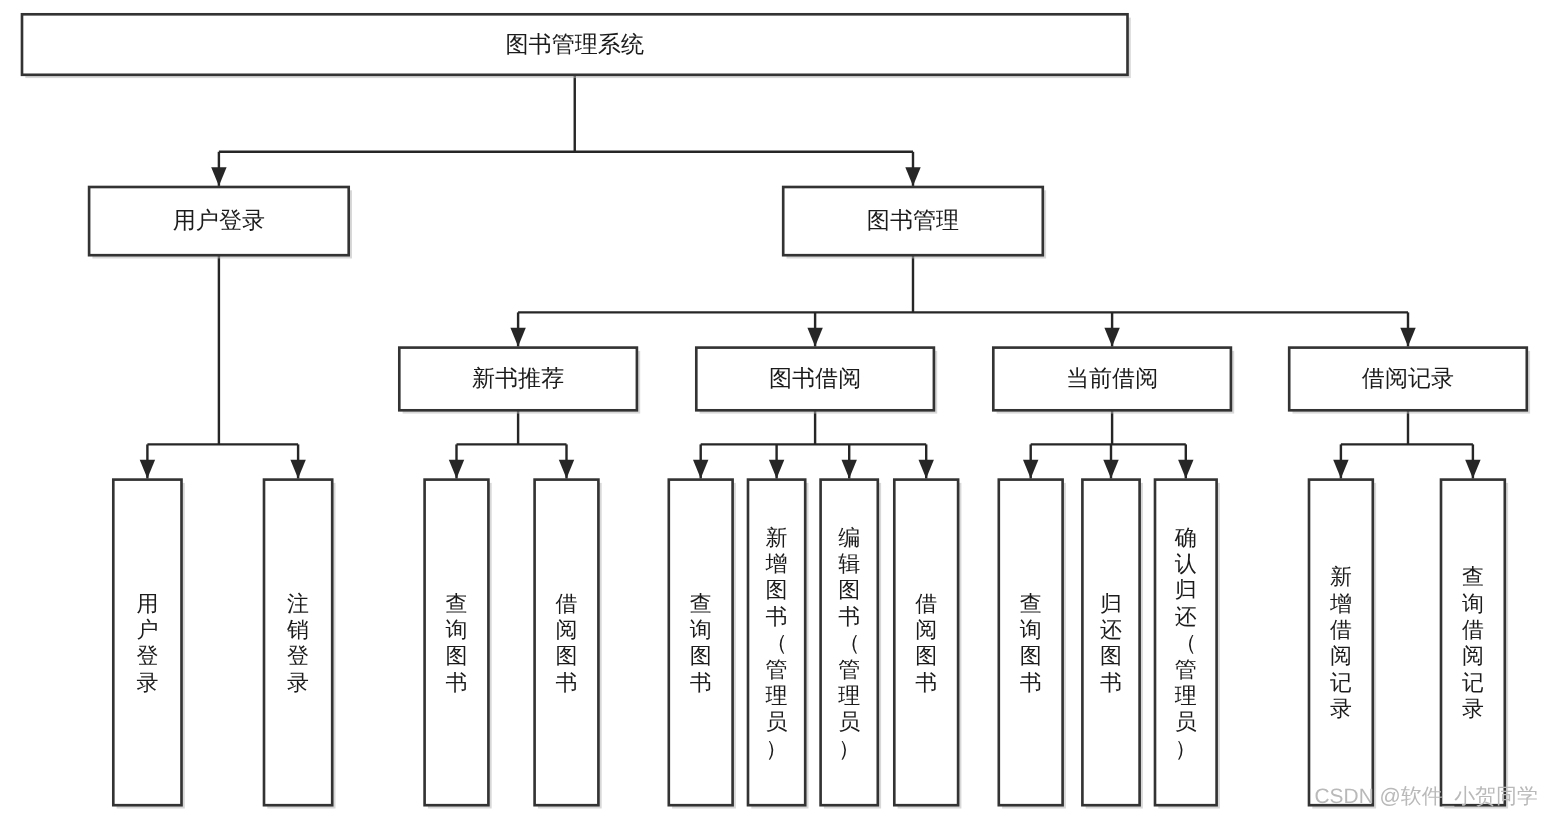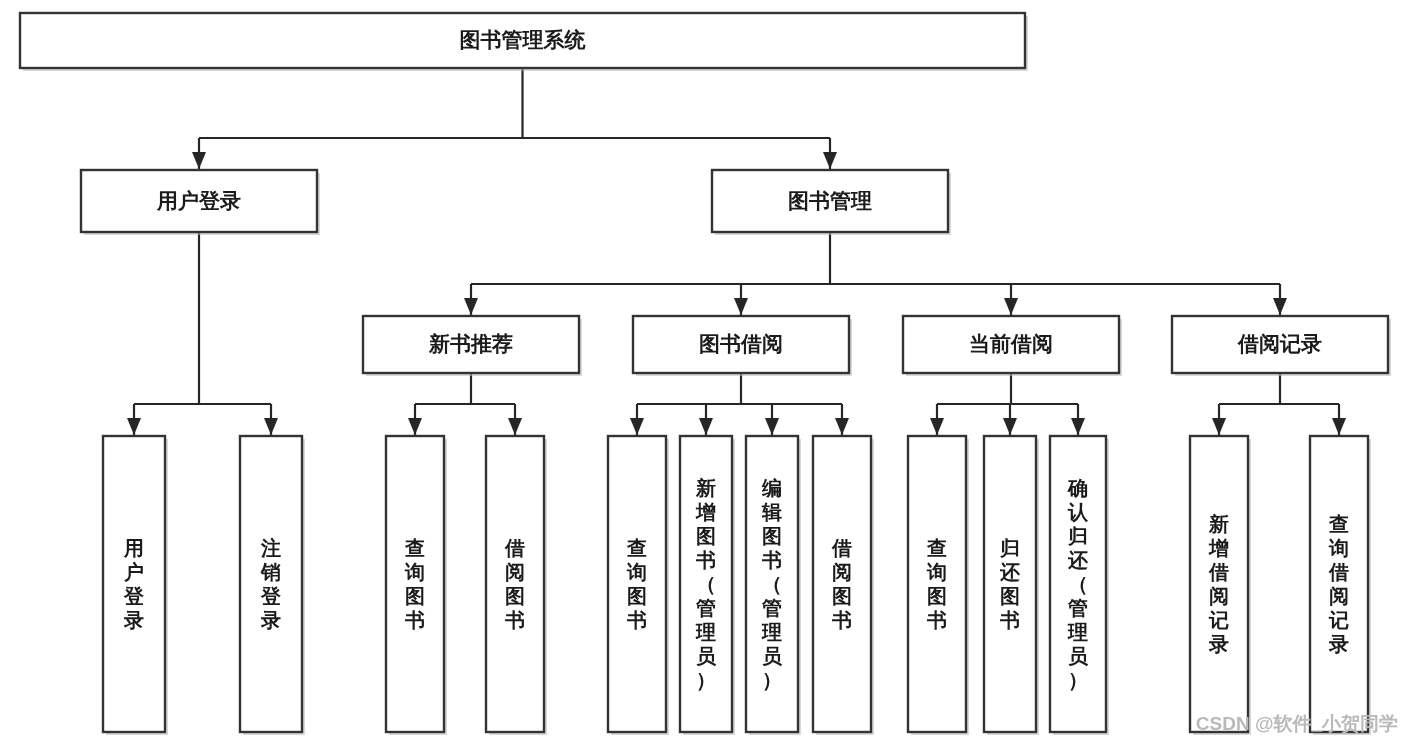--- a/index.html
+++ b/index.html
@@ -10,21 +10,20 @@
   }
   body {
     font-family: "Liberation Sans", "DejaVu Sans", sans-serif;
   }
   #diagram-root {
     position: relative;
     width: 1405px;
     height: 744px;
     background: #ffffff;
     overflow: hidden;
-    font-weight: bold;
   }
   svg#flow-svg {
     position: absolute;
     left: 0;
     top: 0;
     width: 1405px;
     height: 747px;
   }
   .node-box {
     fill: #ffffff;

